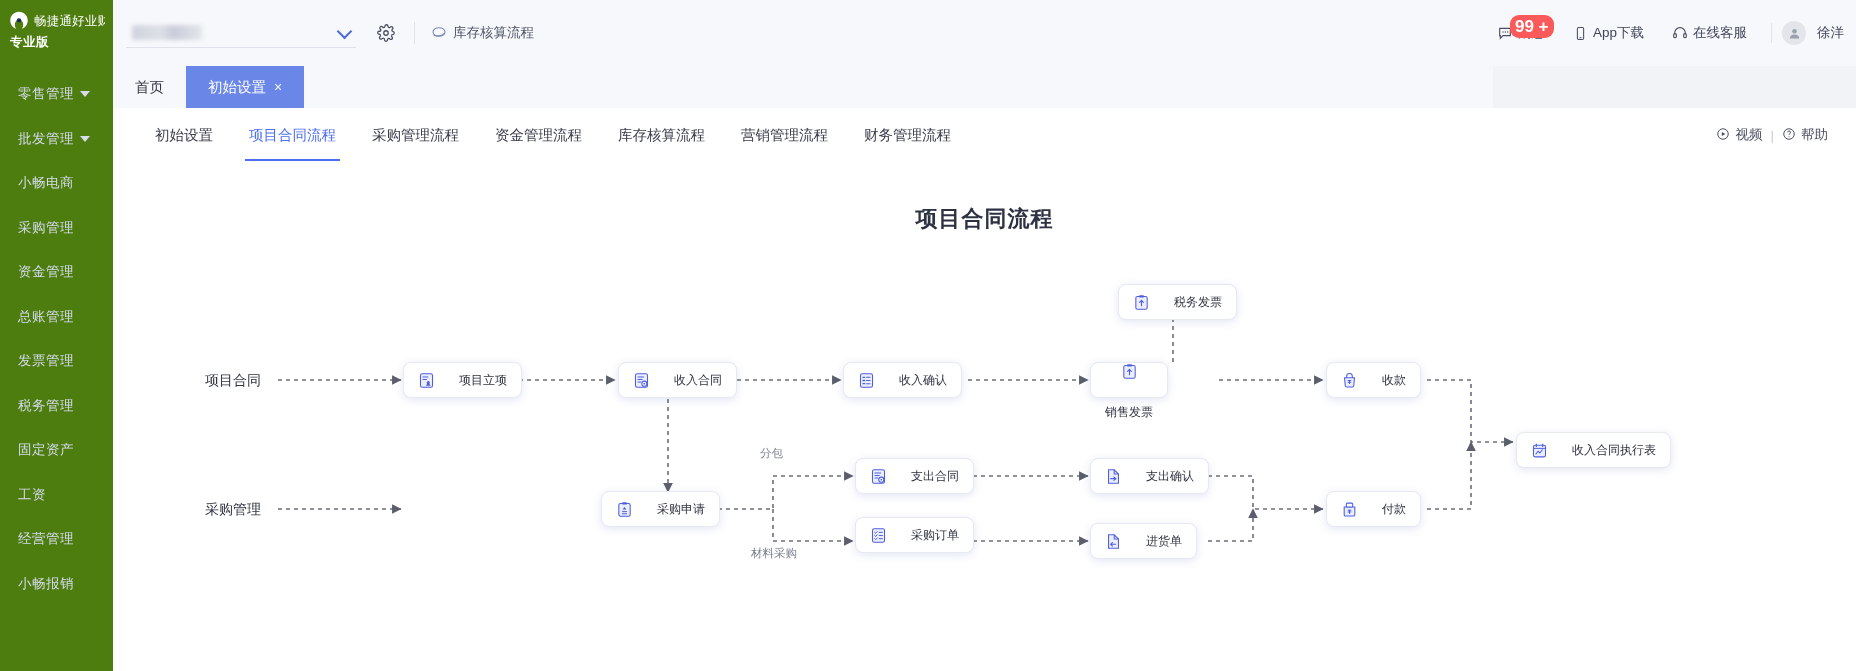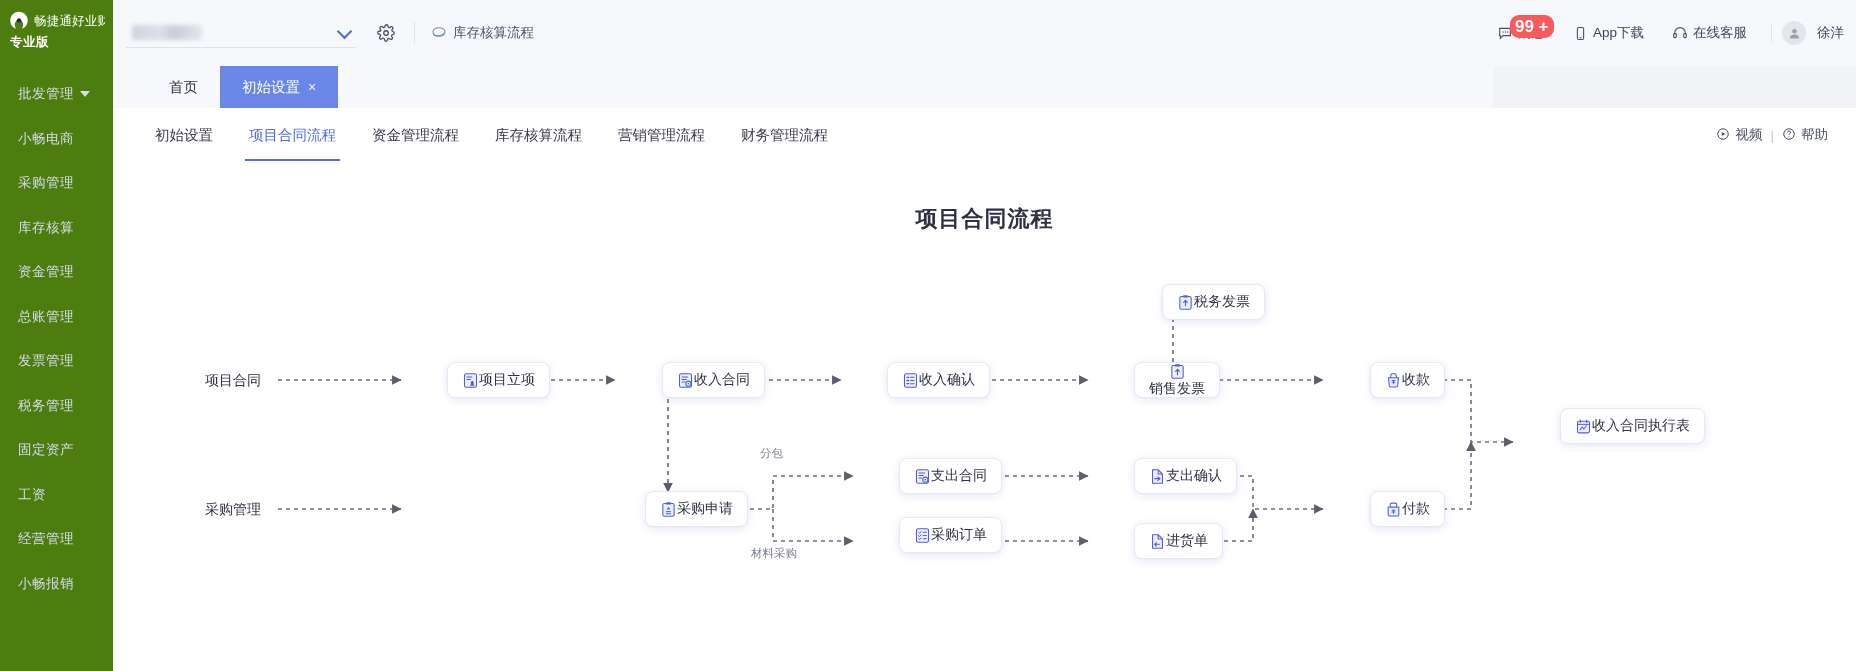--- a/index.html
+++ b/index.html
@@ -104,21 +104,21 @@
     width: 24px; height: 24px; border-radius: 50%;
     background: #e3e5ea; display: flex; align-items: center;
     justify-content: center; margin-right: 6px;
   }
   .user-name { color: #40455a; font-size: 13.5px; }
 
   
   .tabstrip {
     position: absolute; left: 113px; top: 66px;
     width: 1380px; height: 42px;
-    background: #f7f8fb; display: flex; align-items: flex-end; padding-left: 34px;
+    background: #f7f8fb; display: flex; align-items: flex-end;
   }
   .tab {
     height: 42px; padding: 0 22px;
     display: flex; align-items: center; gap: 8px;
     font-size: 14.5px; color: #323544; cursor: pointer;
   }
   .tab.active { background: #6a87e8; color: #ffffff; }
   .tab-close { font-size: 14px; opacity: .9; }
 
   
@@ -156,24 +156,24 @@
   
   .canvas { position: relative; width: 1743px; height: 430px; }
   .canvas svg.edges {
     position: absolute; left: 0; top: 0;
     width: 1743px; height: 430px; pointer-events: none;
   }
   .node {
     position: absolute; height: 36px;
     background: #ffffff; border: 1px solid #e6e8f2;
     border-radius: 8px; display: flex; align-items: center;
-    gap: 0; padding: 0 14px;
+    gap: 24px; padding: 0 14px;
     box-shadow: 0 2px 9px rgba(90,105,190,.16);
     cursor: pointer; white-space: nowrap;
-    font-size: 14px; color: #2f3342; margin-left: 44px;
+    font-size: 12px; color: #2f3342;
   }
   .node .ico { width: 17px; height: 17px; flex: 0 0 17px; display: block; }
   .rowlabel {
     position: absolute; font-size: 14px; color: #2f3342; white-space: nowrap;
   }
   .edgelabel {
     position: absolute; font-size: 11.5px; color: #7b8090; white-space: nowrap;
   }
 </style>
 </head>
@@ -189,31 +189,32 @@
             <path d="M12 2C6.6 2 2.5 6.1 2.5 11.4c0 4.2 2.6 7.7 6.3 9.1-.9-1.4-1.4-3-1.4-4.7 0-3 2-5.3 4.6-5.3s4.6 2.3 4.6 5.3c0 1.7-.5 3.3-1.4 4.7 3.7-1.4 6.3-4.9 6.3-9.1C21.5 6.1 17.4 2 12 2z" fill="#ffffff"></path>
             <circle cx="12" cy="11.3" r="2.4" fill="#1c2b51"></circle>
           </svg>
         </span>
         <span class="logo-text">畅捷通好业财</span>
       </div>
       <div class="logo-sub">专业版</div>
     </div>
     <nav class="nav" id="nav-list">
         <div class="nav-item">
+          <span>零售管理</span>
+          <span class="nav-caret"></span>
+        </div>
+        <div class="nav-item">
           <span>批发管理</span>
           <span class="nav-caret"></span>
         </div>
         <div class="nav-item">
           <span>小畅电商</span>
         </div>
         <div class="nav-item">
           <span>采购管理</span>
-        </div>
-        <div class="nav-item">
-          <span>库存核算</span>
         </div>
         <div class="nav-item">
           <span>资金管理</span>
         </div>
         <div class="nav-item">
           <span>总账管理</span>
         </div>
         <div class="nav-item">
           <span>发票管理</span>
         </div>
@@ -310,20 +311,21 @@
         <span>初始设置</span>
         <span class="tab-close">×</span>
       </div>
     </div>
 
   <main class="content">
     <div class="subtabs">
       <div id="subtabs-list" style="display:flex;align-items:center;">
           <div class="subtab">初始设置</div>
           <div class="subtab active">项目合同流程</div>
+          <div class="subtab">采购管理流程</div>
           <div class="subtab">资金管理流程</div>
           <div class="subtab">库存核算流程</div>
           <div class="subtab">营销管理流程</div>
           <div class="subtab">财务管理流程</div>
         </div>
       <div class="subtabs-right" style="right:28px;">
         <span class="sr-item">
           <span>
             <svg width="14" height="14" viewBox="0 0 24 24" fill="none" stroke="#4a4f63" stroke-width="1.7">
               <circle cx="12" cy="12" r="9"></circle>
@@ -434,21 +436,21 @@
             <span>税务发票</span>
           </div>
           <div class="node" style="left: 1213px; top: 128px;">
             <svg class="ico" viewBox="0 0 24 24">
               <path d="M5 8h14l-1 11.5a2 2 0 0 1-2 1.8H8a2 2 0 0 1-2-1.8z" fill="#eceefc" stroke="#4d5fe0" stroke-width="1.5"></path>
               <path d="M8 8V6a4 4 0 0 1 8 0v2" fill="none" stroke="#4d5fe0" stroke-width="1.5"></path>
               <path d="M10 12h4M10 14.5h4M12 12v4.5" stroke="#4d5fe0" stroke-width="1.4" stroke-linecap="round"></path>
             </svg>
             <span>收款</span>
           </div>
-          <div class="node" style="left: 1403px; top: 174px;">
+          <div class="node" style="left: 1403px; top: 198px;">
             <svg class="ico" viewBox="0 0 24 24">
               <rect x="3.5" y="4.5" width="17" height="16.5" rx="2.2" fill="#eceefc" stroke="#4d5fe0" stroke-width="1.5"></rect>
               <path d="M3.5 9h17" stroke="#4d5fe0" stroke-width="1.4"></path>
               <path d="M7.5 2.8v3.4M16.5 2.8v3.4" stroke="#4d5fe0" stroke-width="1.6" stroke-linecap="round"></path>
               <path d="M7 17l3-4 2.5 2.5 3.5-4.5" fill="none" stroke="#4d5fe0" stroke-width="1.5" stroke-linecap="round"></path>
             </svg>
             <span>收入合同执行表</span>
           </div>
           <div class="node" style="left: 488px; top: 257px;">
             <svg class="ico" viewBox="0 0 24 24">

